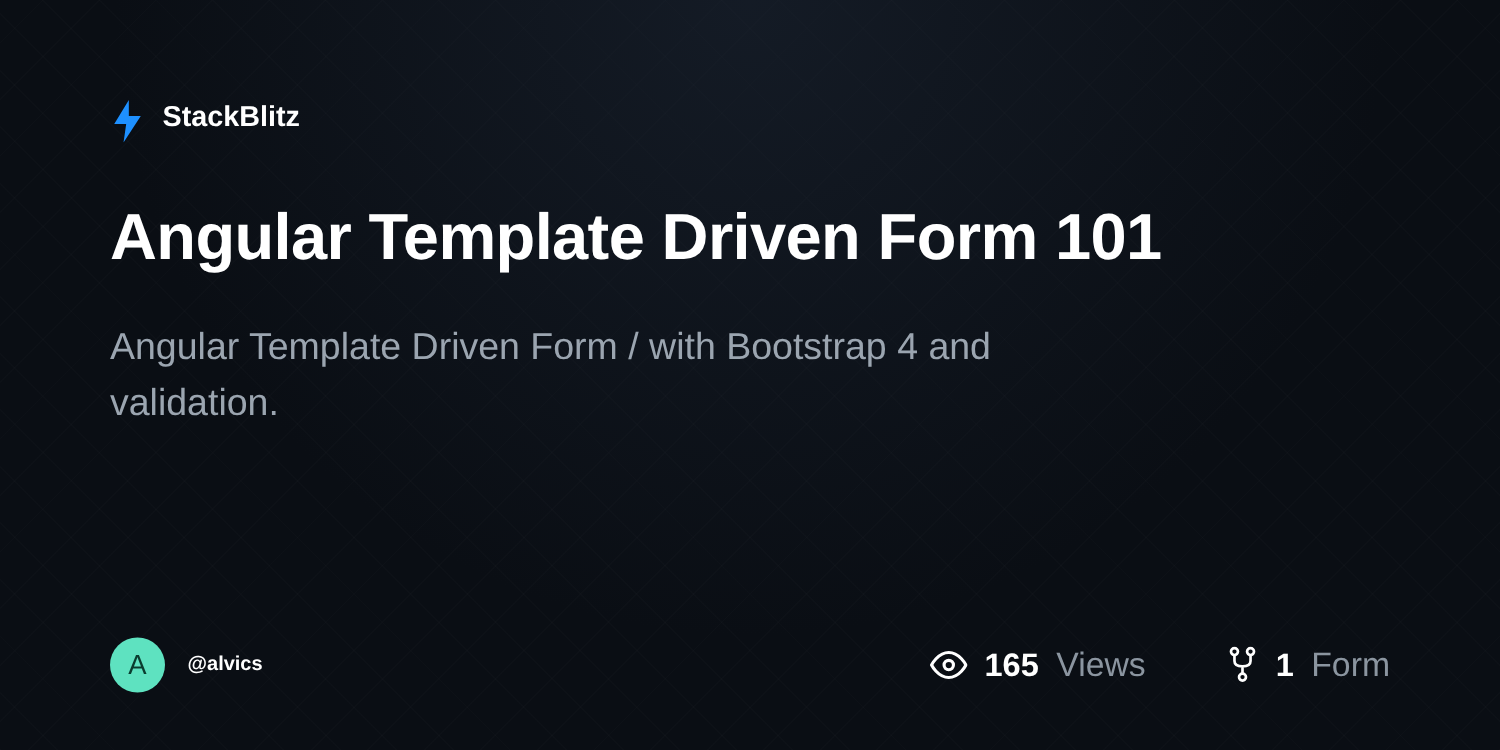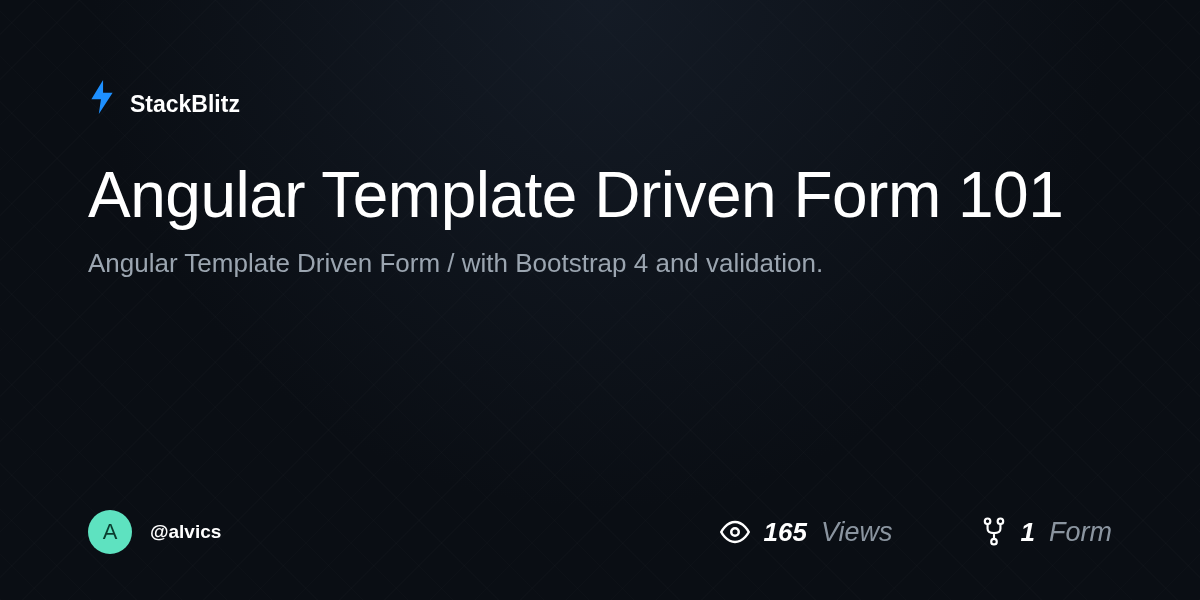--- a/index.html
+++ b/index.html
@@ -21,40 +21,40 @@
       position: relative;
     }
     .container {
       padding: 80px 88px 0 88px;
       height: 100%;
       display: flex;
       flex-direction: column;
     }
     .brand {
       display: flex;
-      align-items: flex-end;
+      align-items: flex-start;
       gap: 14px;
       margin-bottom: 42px;
     }
     .brand-name {
       font-size: 23px;
       font-weight: 700;
       color: #ffffff;
     }
     .title {
-      font-size: 64px;
-      font-weight: 400;
+      font-size: 52px;
+      font-weight: 700;
       line-height: 1.12;
       letter-spacing: -0.5px;
       max-width: 980px;
-      margin-bottom: 12px;
+      margin-bottom: 36px;
       color: #ffffff;
     }
     .description {
-      font-size: 26px;
+      font-size: 30px;
       color: #9ba5b0;
       line-height: 1.5;
       max-width: 760px;
       font-weight: 400;
     }
     .footer {
       position: absolute;
       bottom: 46px;
       left: 88px;
       right: 88px;
@@ -73,29 +73,28 @@
       border-radius: 50%;
       background: #5ee2c0;
       display: flex;
       align-items: center;
       justify-content: center;
       font-size: 22px;
       font-weight: 500;
       color: #0a3d2f;
     }
     .username {
-      font-size: 19px;
+      font-size: 16px;
       font-weight: 600;
       color: #ffffff;
     }
     .stats {
       display: flex;
       align-items: center;
-      gap: 88px;
-      font-style: italic;
+      gap: 64px;
     }
     .stat {
       display: flex;
       align-items: center;
       gap: 14px;
     }
     .stat-icon {
       display: flex;
       align-items: center;
       justify-content: center;

